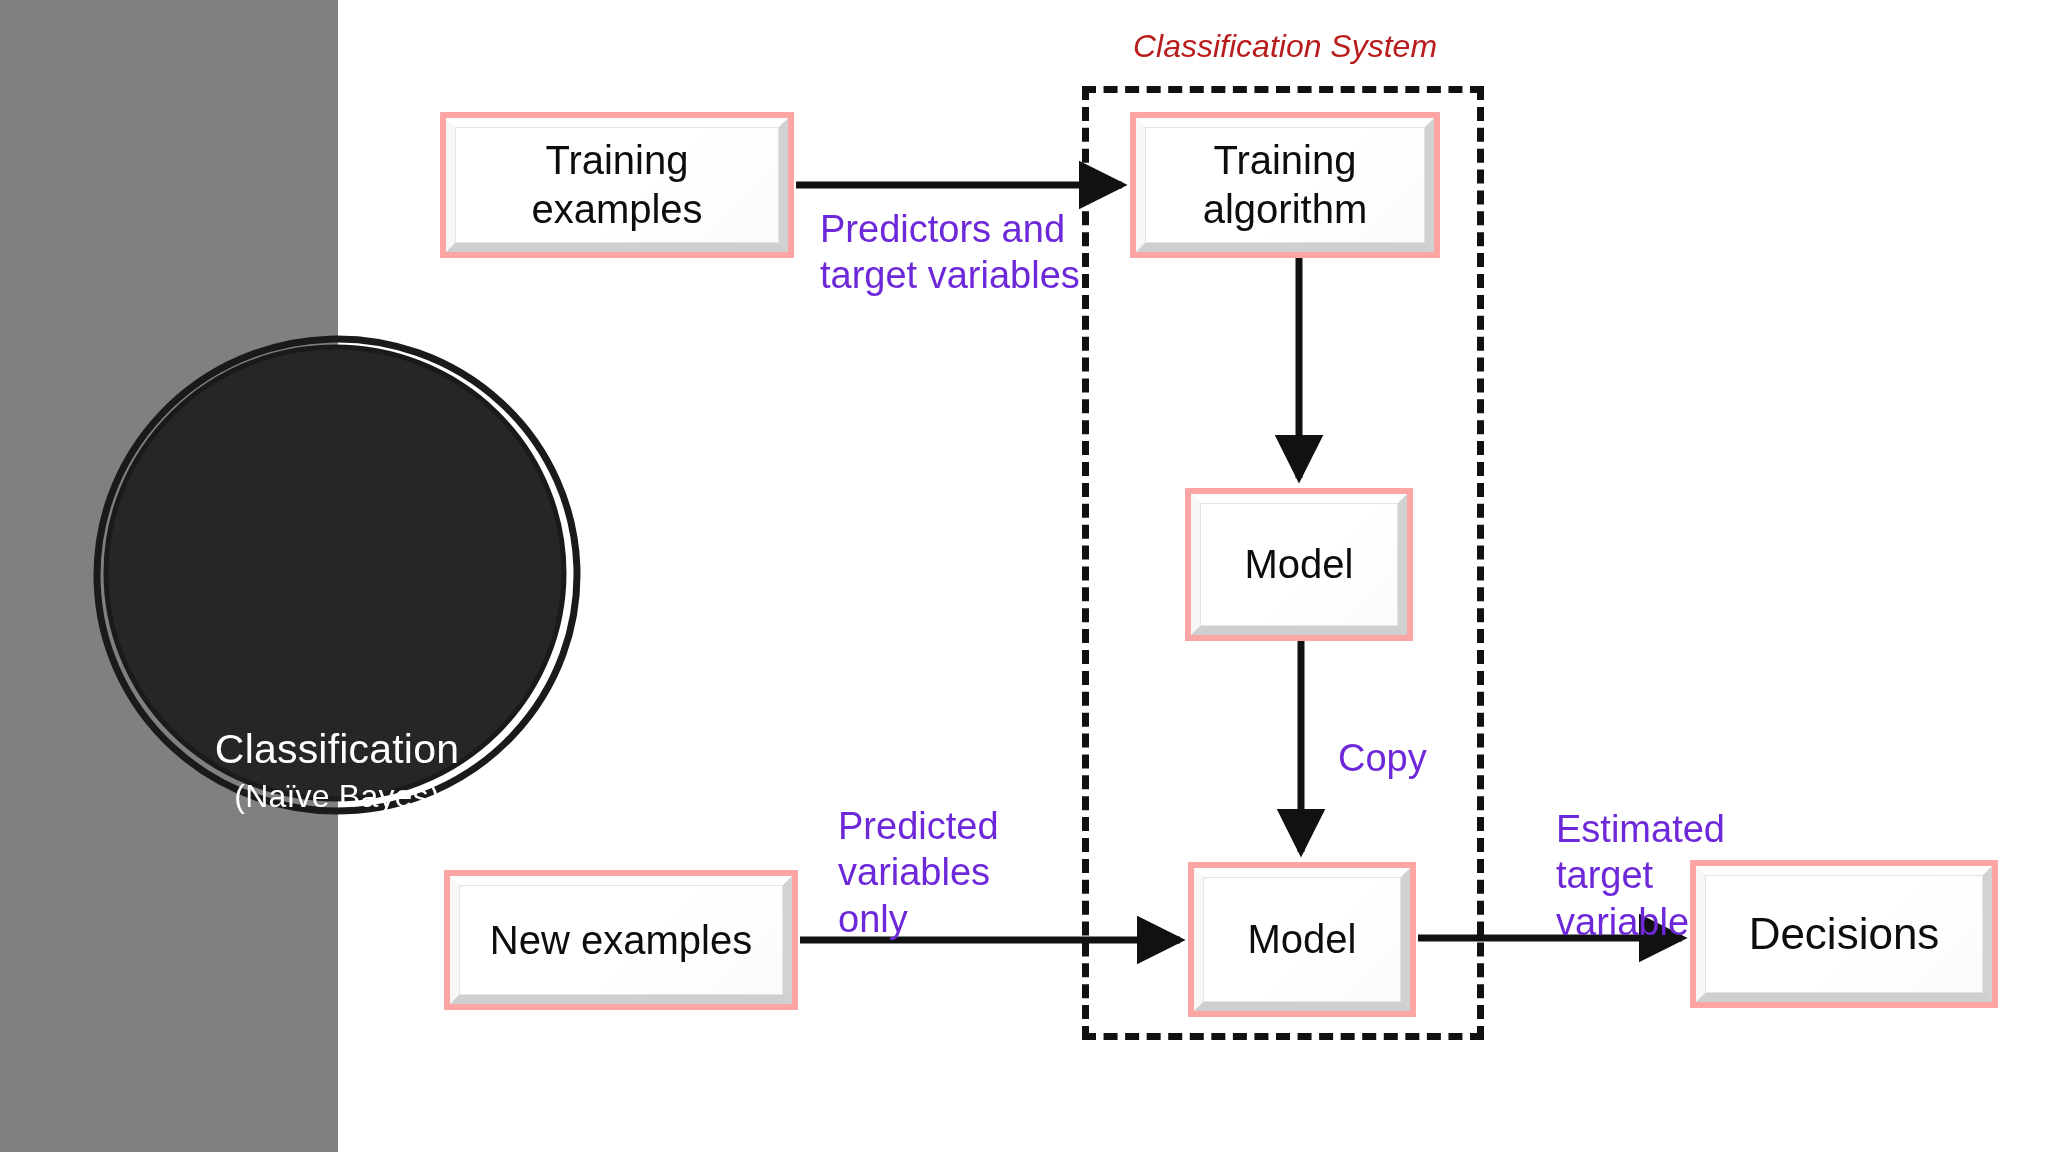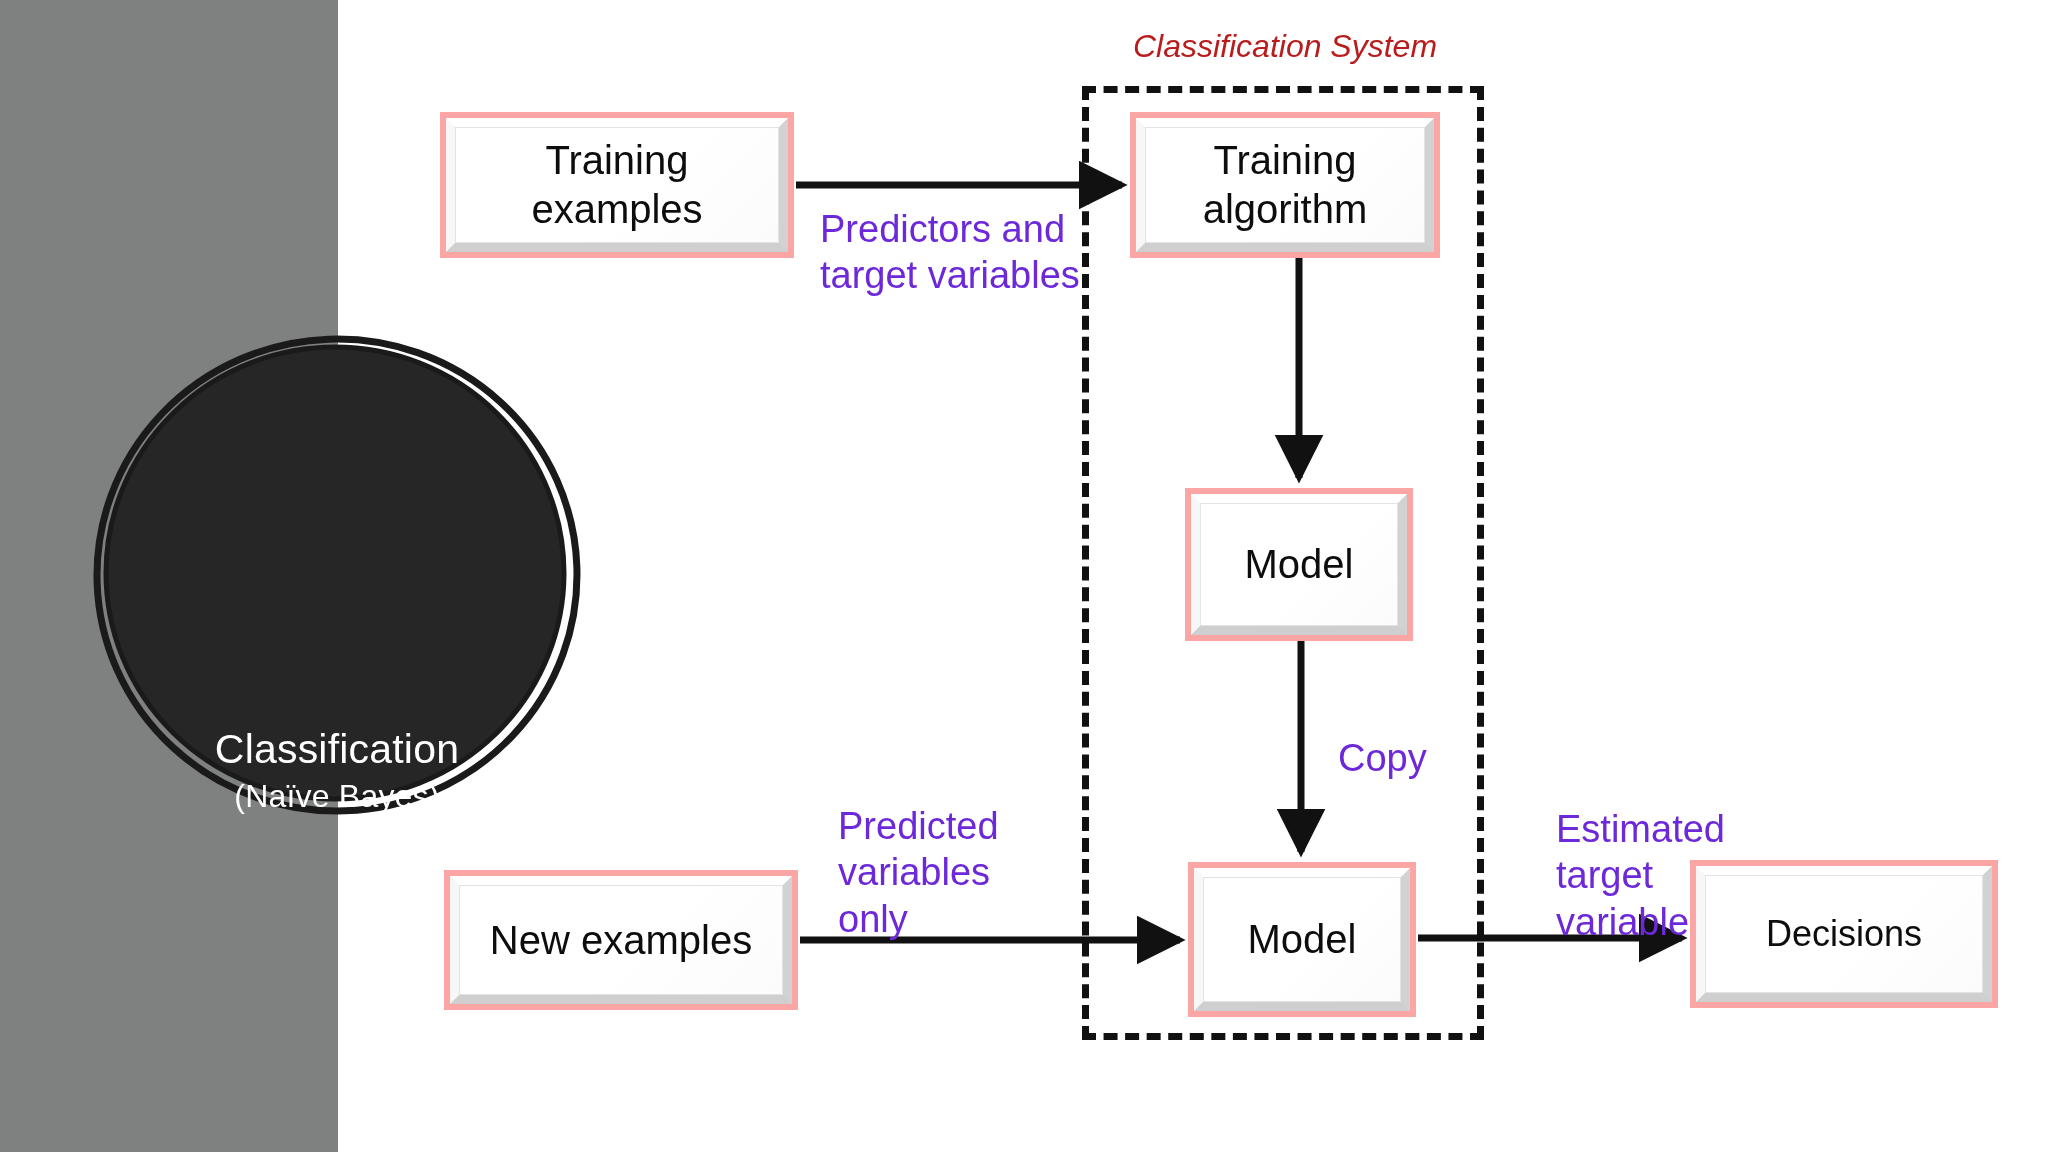--- a/index.html
+++ b/index.html
@@ -110,21 +110,21 @@
   #node-model-top { left: 1185px; top: 488px; width: 228px; height: 153px; }
   #node-model-top .node-label { font-size: 40px; }
 
   #node-model-bottom { left: 1188px; top: 862px; width: 228px; height: 155px; }
   #node-model-bottom .node-label { font-size: 40px; }
 
   #node-new-examples { left: 444px; top: 870px; width: 354px; height: 140px; }
   #node-new-examples .node-label { font-size: 40px; }
 
   #node-decisions { left: 1690px; top: 860px; width: 308px; height: 148px; }
-  #node-decisions .node-label { font-size: 36px; }
+  #node-decisions .node-label { font-size: 44px; }
 
   
   #system-boundary {
     position: absolute;
     left: 1082px;
     top: 86px;
     width: 402px;
     height: 954px;
     box-sizing: border-box;
     border: 7px dashed #111111;

